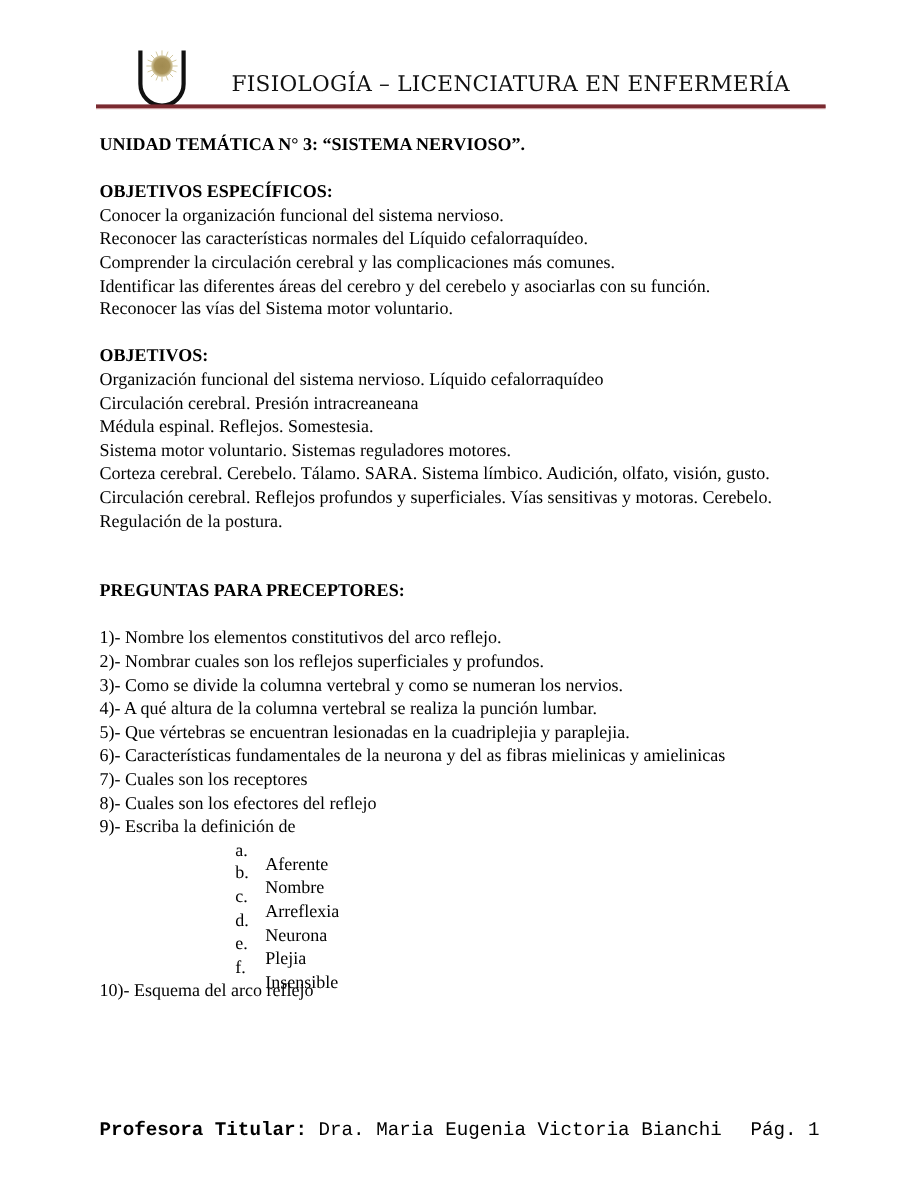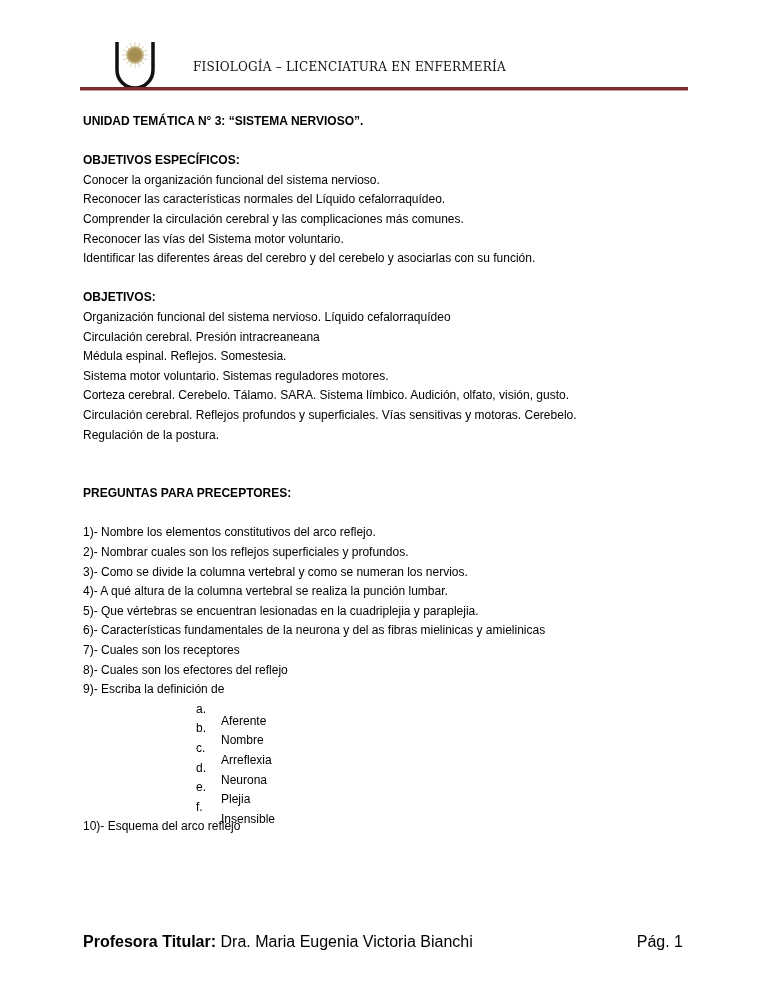--- a/index.html
+++ b/index.html
@@ -1,34 +1,34 @@
 <!DOCTYPE html>
 <html><head>
 <meta charset="utf-8">
 <style>
   html, body { margin: 0; padding: 0; background: #ffffff; }
   body { width: 768px; height: 994px; position: relative; overflow: hidden; color: #000; }
   .page { position: absolute; left: 0; top: 0; width: 768px; height: 994px; }
 
   
   .logo { position: absolute; left: 113px; top: 40px; width: 44px; height: 50px; }
-  .header-title { position: absolute; left: 193px; top: 60px; font-family: "DejaVu Serif", serif; font-size: 12px; letter-spacing: 0.2px; color: #111; white-space: nowrap; }
+  .header-title { position: absolute; left: 193px; top: 60px; font-family: "DejaVu Serif", serif; font-size: 18px; letter-spacing: 0.2px; color: #111; white-space: nowrap; }
   .header-rule { position: absolute; left: 80px; top: 87px; width: 608px; height: 3px; background: #7a2a30; box-shadow: 0 1px 0 #c99a9c; }
 
   
-  .content { position: absolute; left: 83px; top: 112px; width: 640px; font-family: Liberation Sans, sans-serif; font-size: 12px; line-height: 19.6px; }
+  .content { position: absolute; left: 83px; top: 112px; width: 640px; font-family: Liberation Serif, serif; font-size: 15px; line-height: 19.6px; }
   .line { white-space: nowrap; height: 19.6px; }
   .bold { font-weight: bold; }
   .gap { height: 19.6px; }
   .subitem { position: relative; height: 19.6px; white-space: nowrap; }
   .subitem .letter { position: absolute; left: 113px; }
   .subitem .text { position: absolute; left: 138px; margin-top: 12px; }
 
   
-  .footer { position: absolute; left: 83px; top: 933px; width: 605px; font-family: Liberation Sans, sans-serif; font-size: 16px; white-space: nowrap; }
+  .footer { position: absolute; left: 83px; top: 933px; width: 605px; font-family: Liberation Mono, monospace; font-size: 16px; white-space: nowrap; }
   .footer .page-num { position: absolute; right: 5px; top: 0; }
 </style>
 </head>
 <body>
 
 <div class="page">
 
   <div class="logo">
     <svg width="44" height="50" viewBox="0 0 44 50">
       <defs>
@@ -57,22 +57,22 @@
 
   <div class="content">
     <div class="line bold">UNIDAD TEMÁTICA N° 3: “SISTEMA NERVIOSO”.</div>
     <div class="gap"></div>
 
     <div>
       <div class="line bold">OBJETIVOS ESPECÍFICOS:</div>
       <div class="line">Conocer la organización funcional del sistema nervioso.</div>
       <div class="line">Reconocer las características normales del Líquido cefalorraquídeo.</div>
       <div class="line">Comprender la circulación cerebral y las complicaciones más comunes.</div>
+      <div class="line">Identificar las diferentes áreas del cerebro y del cerebelo y asociarlas con su función.</div>
       <div class="line">Reconocer las vías del Sistema motor voluntario.</div>
-      <div class="line">Identificar las diferentes áreas del cerebro y del cerebelo y asociarlas con su función.</div>
     </div>
     <div class="gap"></div>
 
     <div>
       <div class="line bold">OBJETIVOS:</div>
       <div class="line">Organización funcional del sistema nervioso. Líquido cefalorraquídeo</div>
       <div class="line">Circulación cerebral. Presión intracreaneana</div>
       <div class="line">Médula espinal. Reflejos. Somestesia.</div>
       <div class="line">Sistema motor voluntario. Sistemas reguladores motores.</div>
       <div class="line">Corteza cerebral. Cerebelo. Tálamo. SARA. Sistema límbico. Audición, olfato, visión, gusto.</div>

